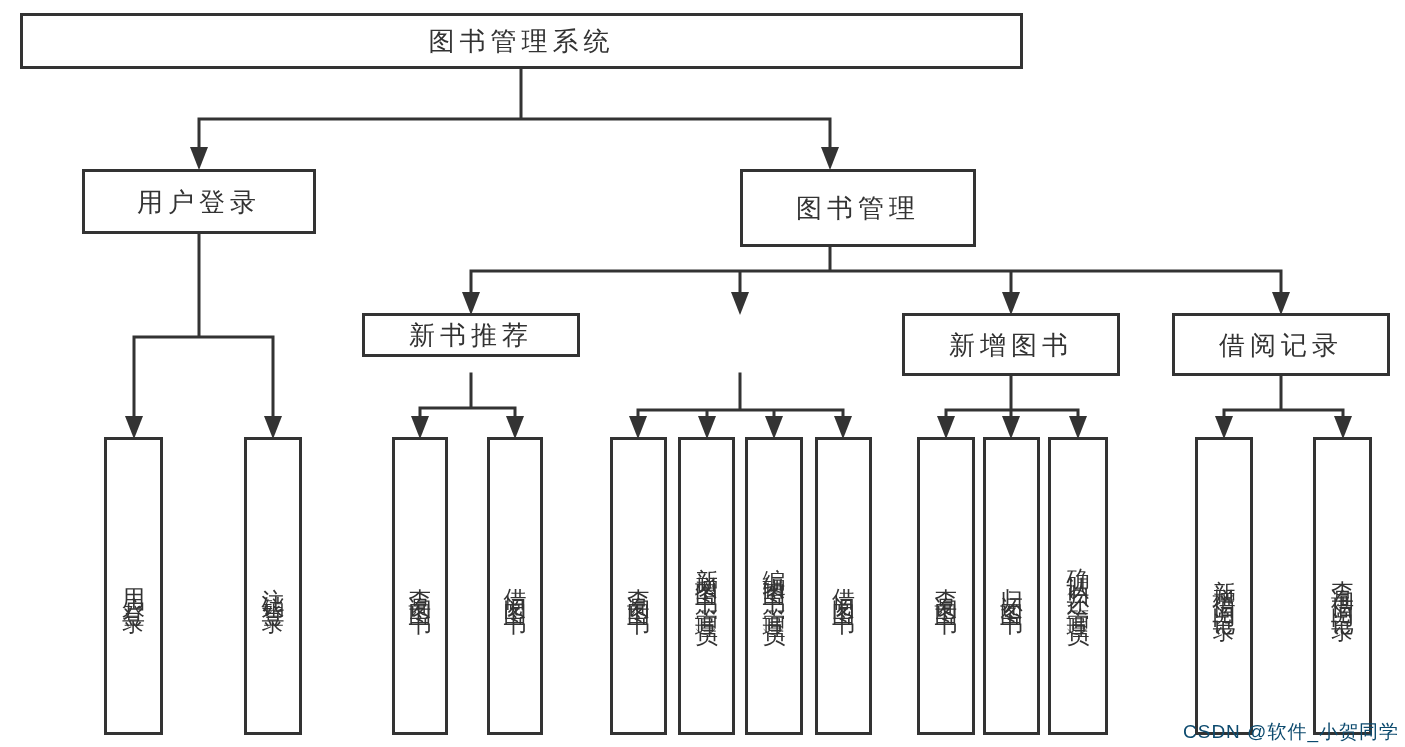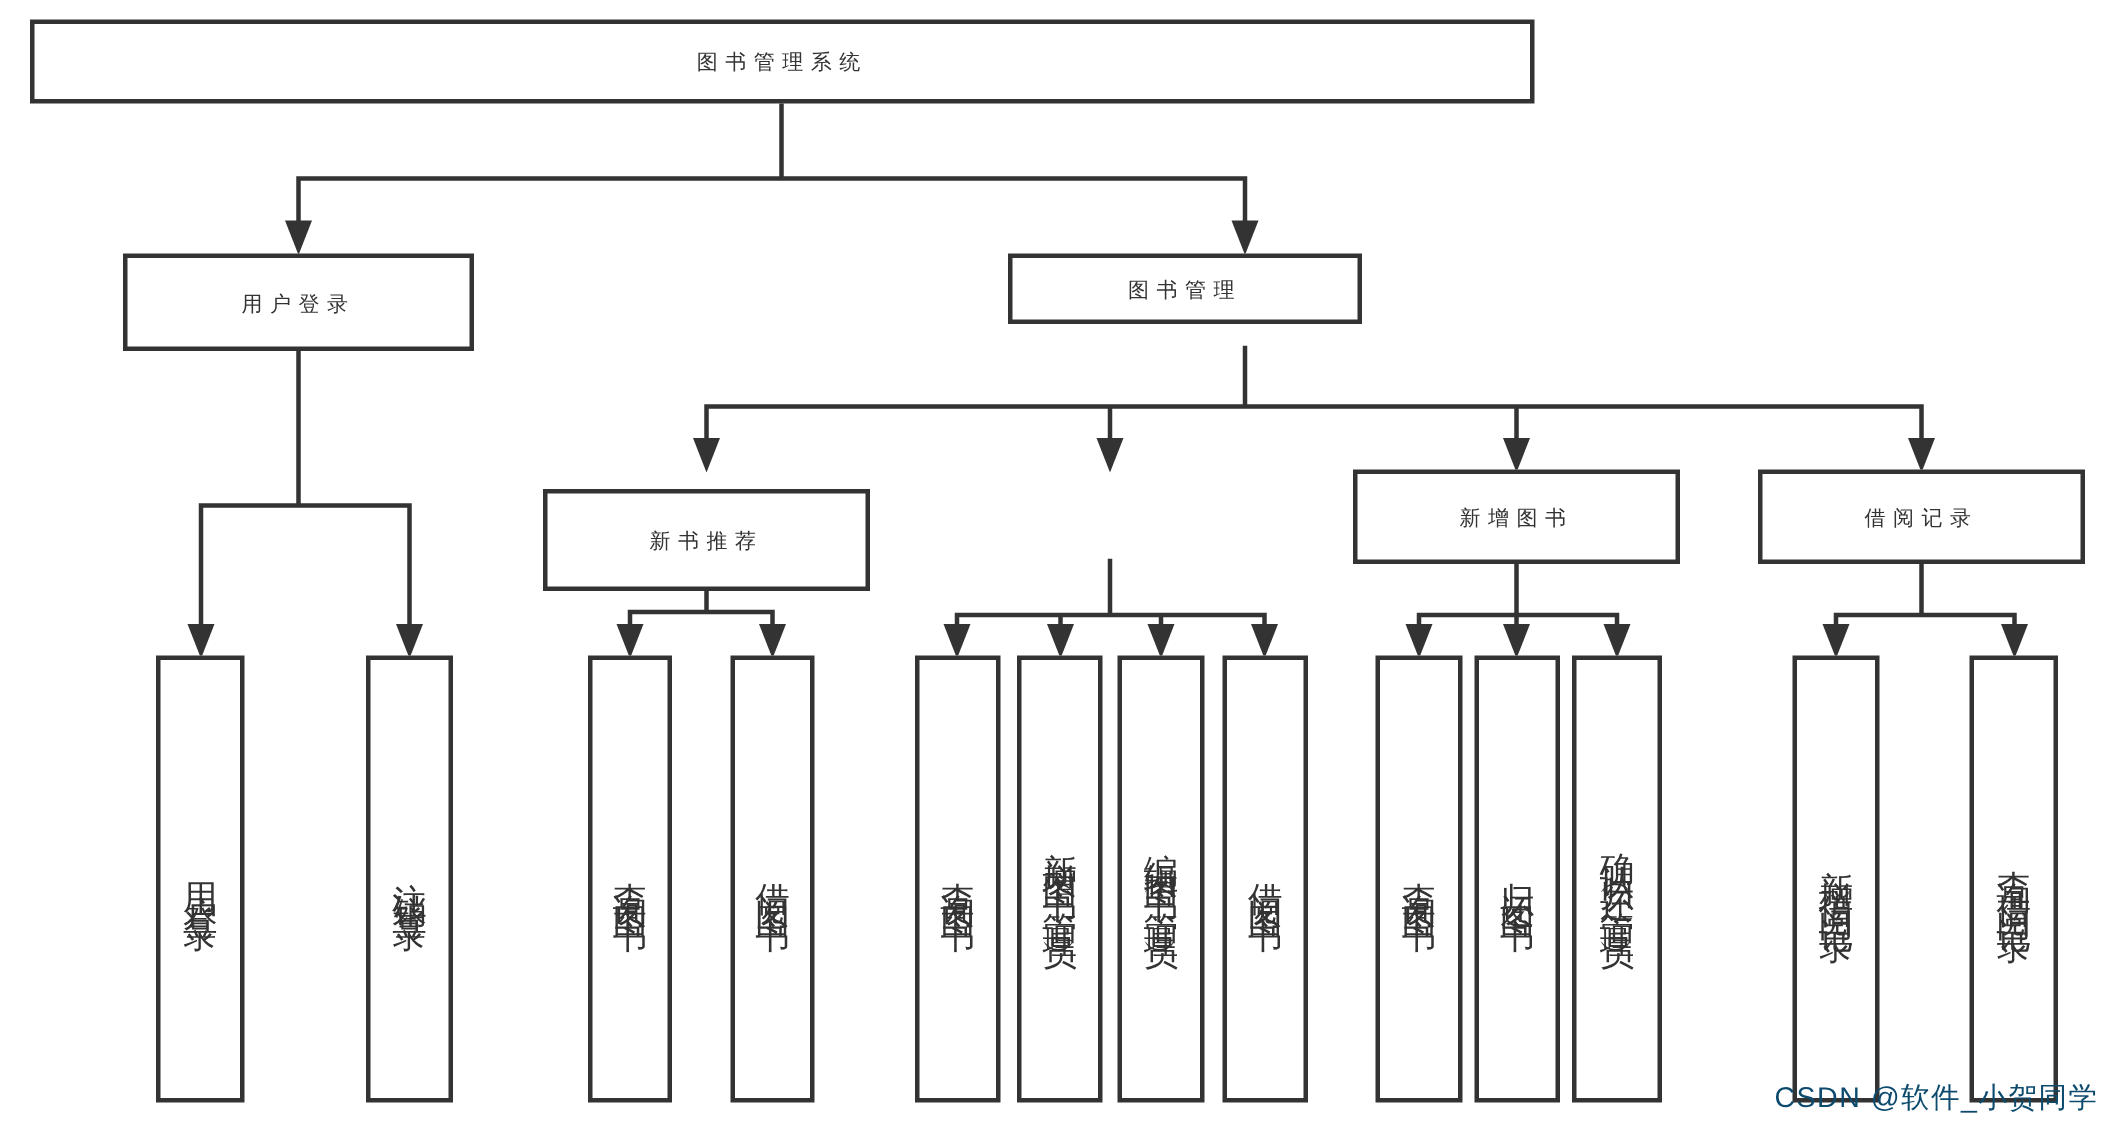--- a/index.html
+++ b/index.html
@@ -25,21 +25,21 @@
     position: absolute;
     box-sizing: border-box;
     border: 3px solid #333333;
     background: #ffffff;
     display: flex;
     align-items: center;
     justify-content: center;
     color: #333333;
   }
   .box.h .lbl {
-    font-size: 14px;
+    font-size: 26px;
     letter-spacing: 5px;
     line-height: 1;
     white-space: nowrap;
   }
   .box.v .lbl {
     writing-mode: vertical-rl;
     text-orientation: mixed;
     font-size: 23px;
     letter-spacing: 8px;
     line-height: 1;
@@ -96,25 +96,25 @@
     <polygon fill="#333333" stroke="none" points="1334,416 1352,416 1343,439"></polygon>
   </svg>
 
   <div class="box h" style="left:20px;top:13px;width:1003px;height:56px">
     <span class="lbl">图书管理系统</span>
   </div>
 
   <div class="box h" style="left:82px;top:169px;width:234px;height:65px">
     <span class="lbl">用户登录</span>
   </div>
-  <div class="box h" style="left:672px;top:169px;width:236px;height:47px">
+  <div class="box h" style="left:740px;top:169px;width:236px;height:78px">
     <span class="lbl">图书管理</span>
   </div>
 
-  <div class="box h" style="left:362px;top:326px;width:218px;height:68px">
+  <div class="box h" style="left:362px;top:313px;width:218px;height:44px">
     <span class="lbl">新书推荐</span>
   </div>
   <div class="box h" style="left:902px;top:313px;width:218px;height:63px">
     <span class="lbl">新增图书</span>
   </div>
   <div class="box h" style="left:1172px;top:313px;width:218px;height:63px">
     <span class="lbl">借阅记录</span>
   </div>
 
   <div class="box v" style="left:104px;top:437px;width:59px;height:298px">

